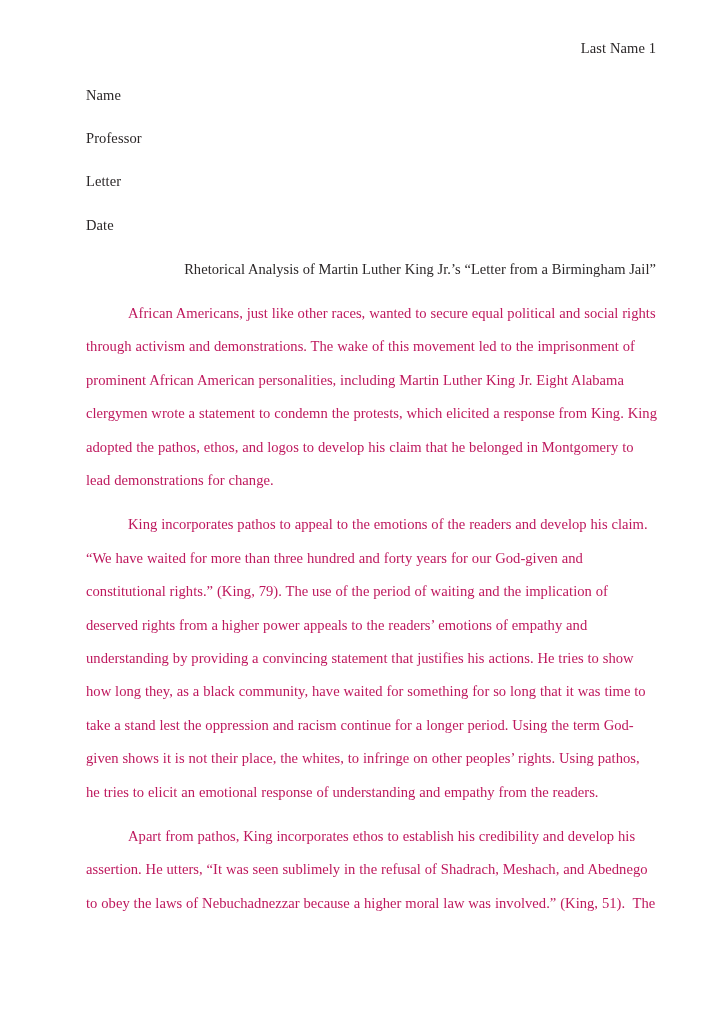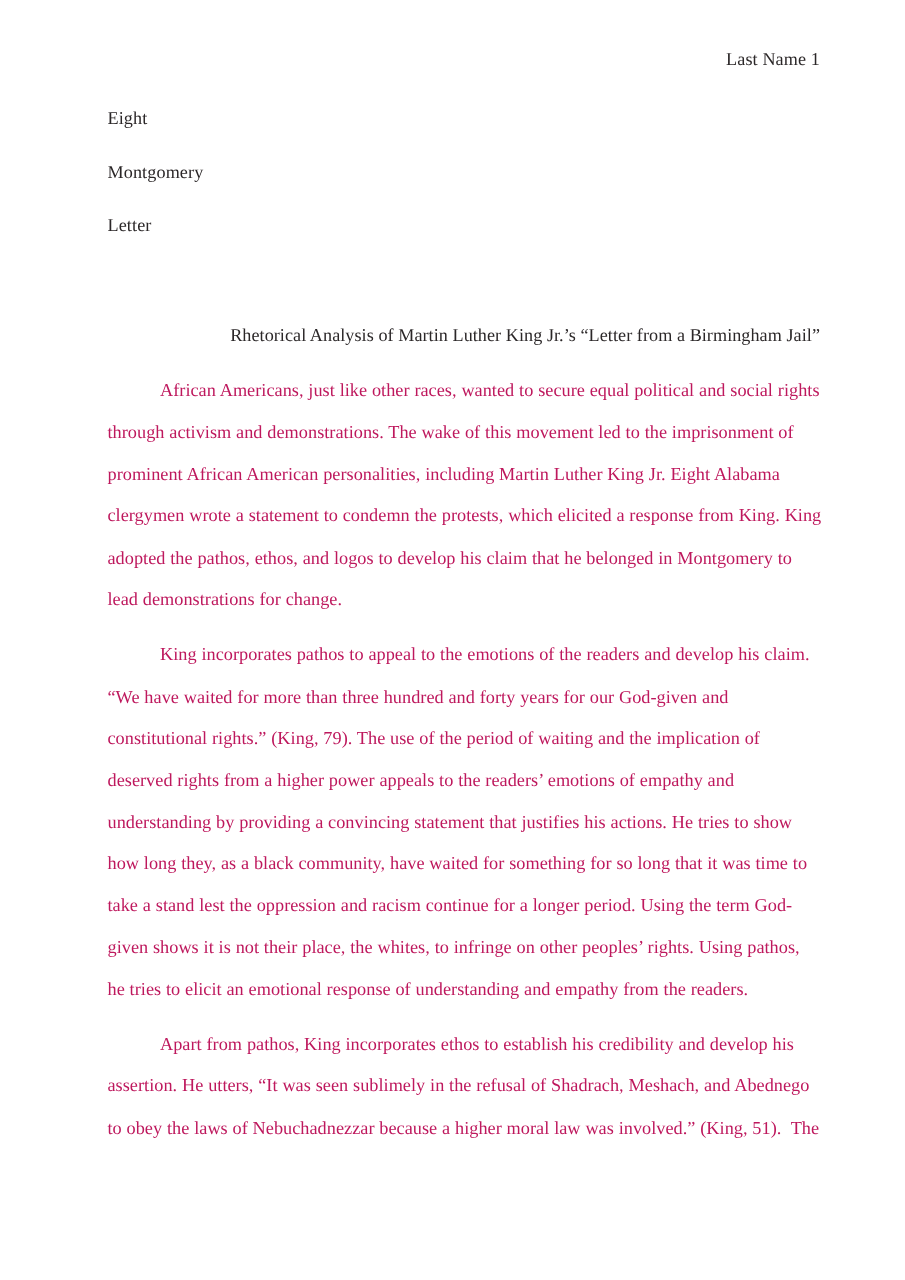--- a/index.html
+++ b/index.html
@@ -83,23 +83,24 @@
   }
 </style>
 </head>
 <body>
 
 <div class="page">
 
   <div class="running-header">Last Name 1</div>
 
   <div class="mla-heading">
-    <div class="line">Eight</div>
-    <div class="line">Montgomery</div>
+    <div class="line">Name</div>
+    <div class="line">Professor</div>
     <div class="line">Letter</div>
+    <div class="line">Date</div>
   </div>
 
   <div class="doc-title">Rhetorical Analysis of Martin Luther King Jr.’s “Letter from a Birmingham Jail”</div>
 
   <div class="body-text">
     <p class="gap-after">African Americans, just like other races, wanted to secure equal political and social rights through activism and demonstrations. The wake of this movement led to the imprisonment of prominent African American personalities, including Martin Luther King Jr. Eight Alabama clergymen wrote a statement to condemn the protests, which elicited a response from King. King adopted the pathos, ethos, and logos to develop his claim that he belonged in Montgomery to lead demonstrations for change.</p>
     <p class="gap-after">King incorporates pathos to appeal to the emotions of the readers and develop his claim. “We have waited for more than three hundred and forty years for our God-given and constitutional rights.” (King, 79). The use of the period of waiting and the implication of deserved rights from a higher power appeals to the readers’ emotions of empathy and understanding by providing a convincing statement that justifies his actions. He tries to show how long they, as a black community, have waited for something for so long that it was time to take a stand lest the oppression and racism continue for a longer period. Using the term God-given shows it is not their place, the whites, to infringe on other peoples’ rights. Using pathos, he tries to elicit an emotional response of understanding and empathy from the readers.</p>
     <p>Apart from pathos, King incorporates ethos to establish his credibility and develop his assertion. He utters, “It was seen sublimely in the refusal of Shadrach, Meshach, and Abednego to obey the laws of Nebuchadnezzar because a higher moral law was involved.” (King, 51).  The</p>
   </div>
 

